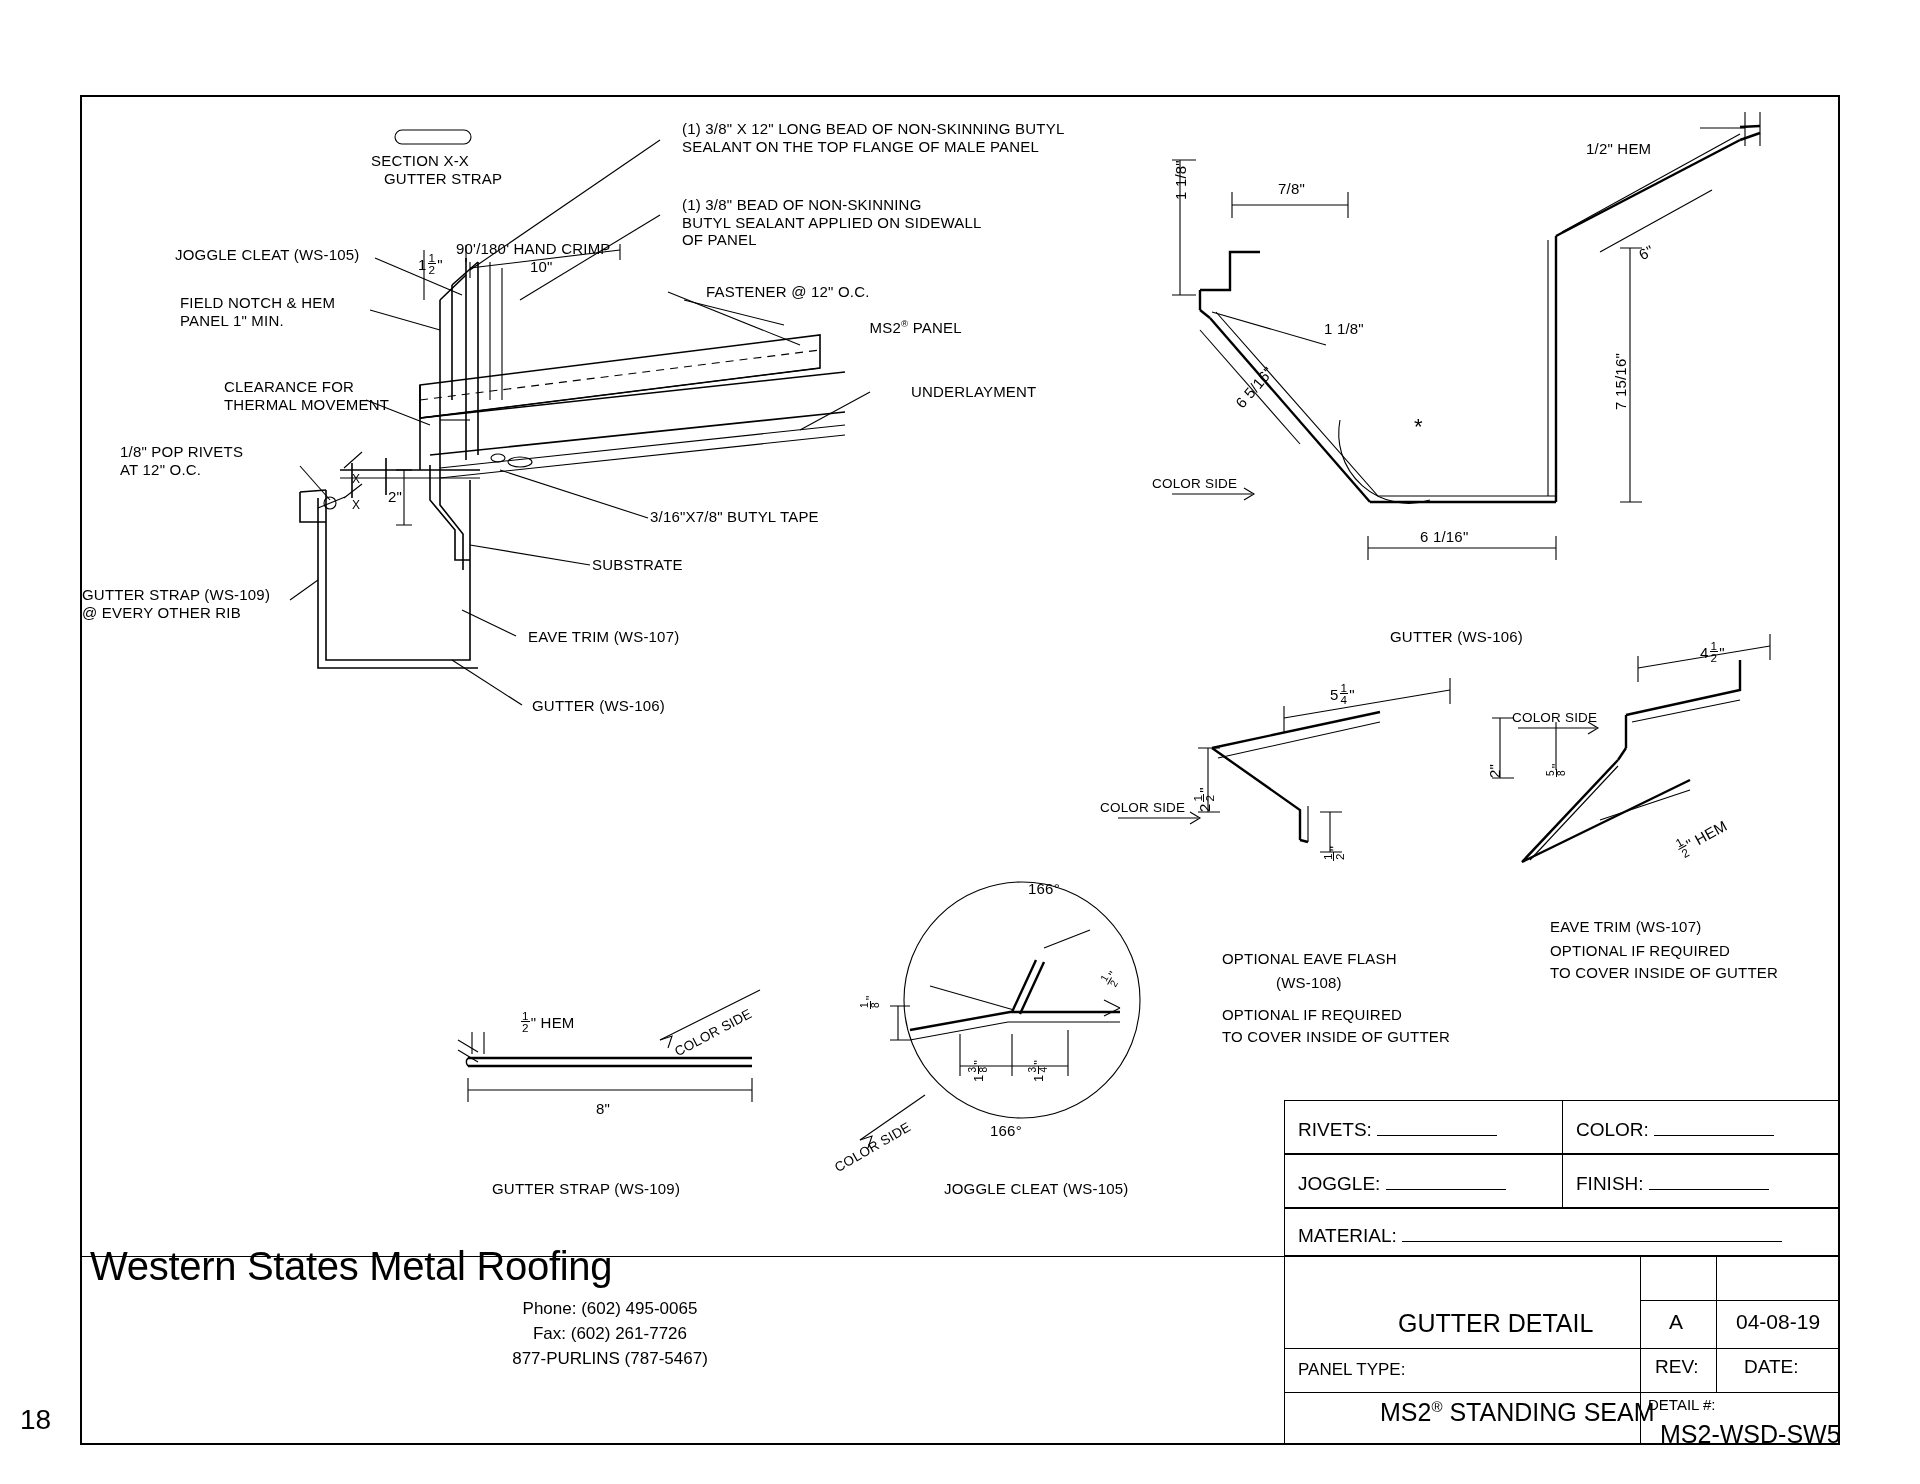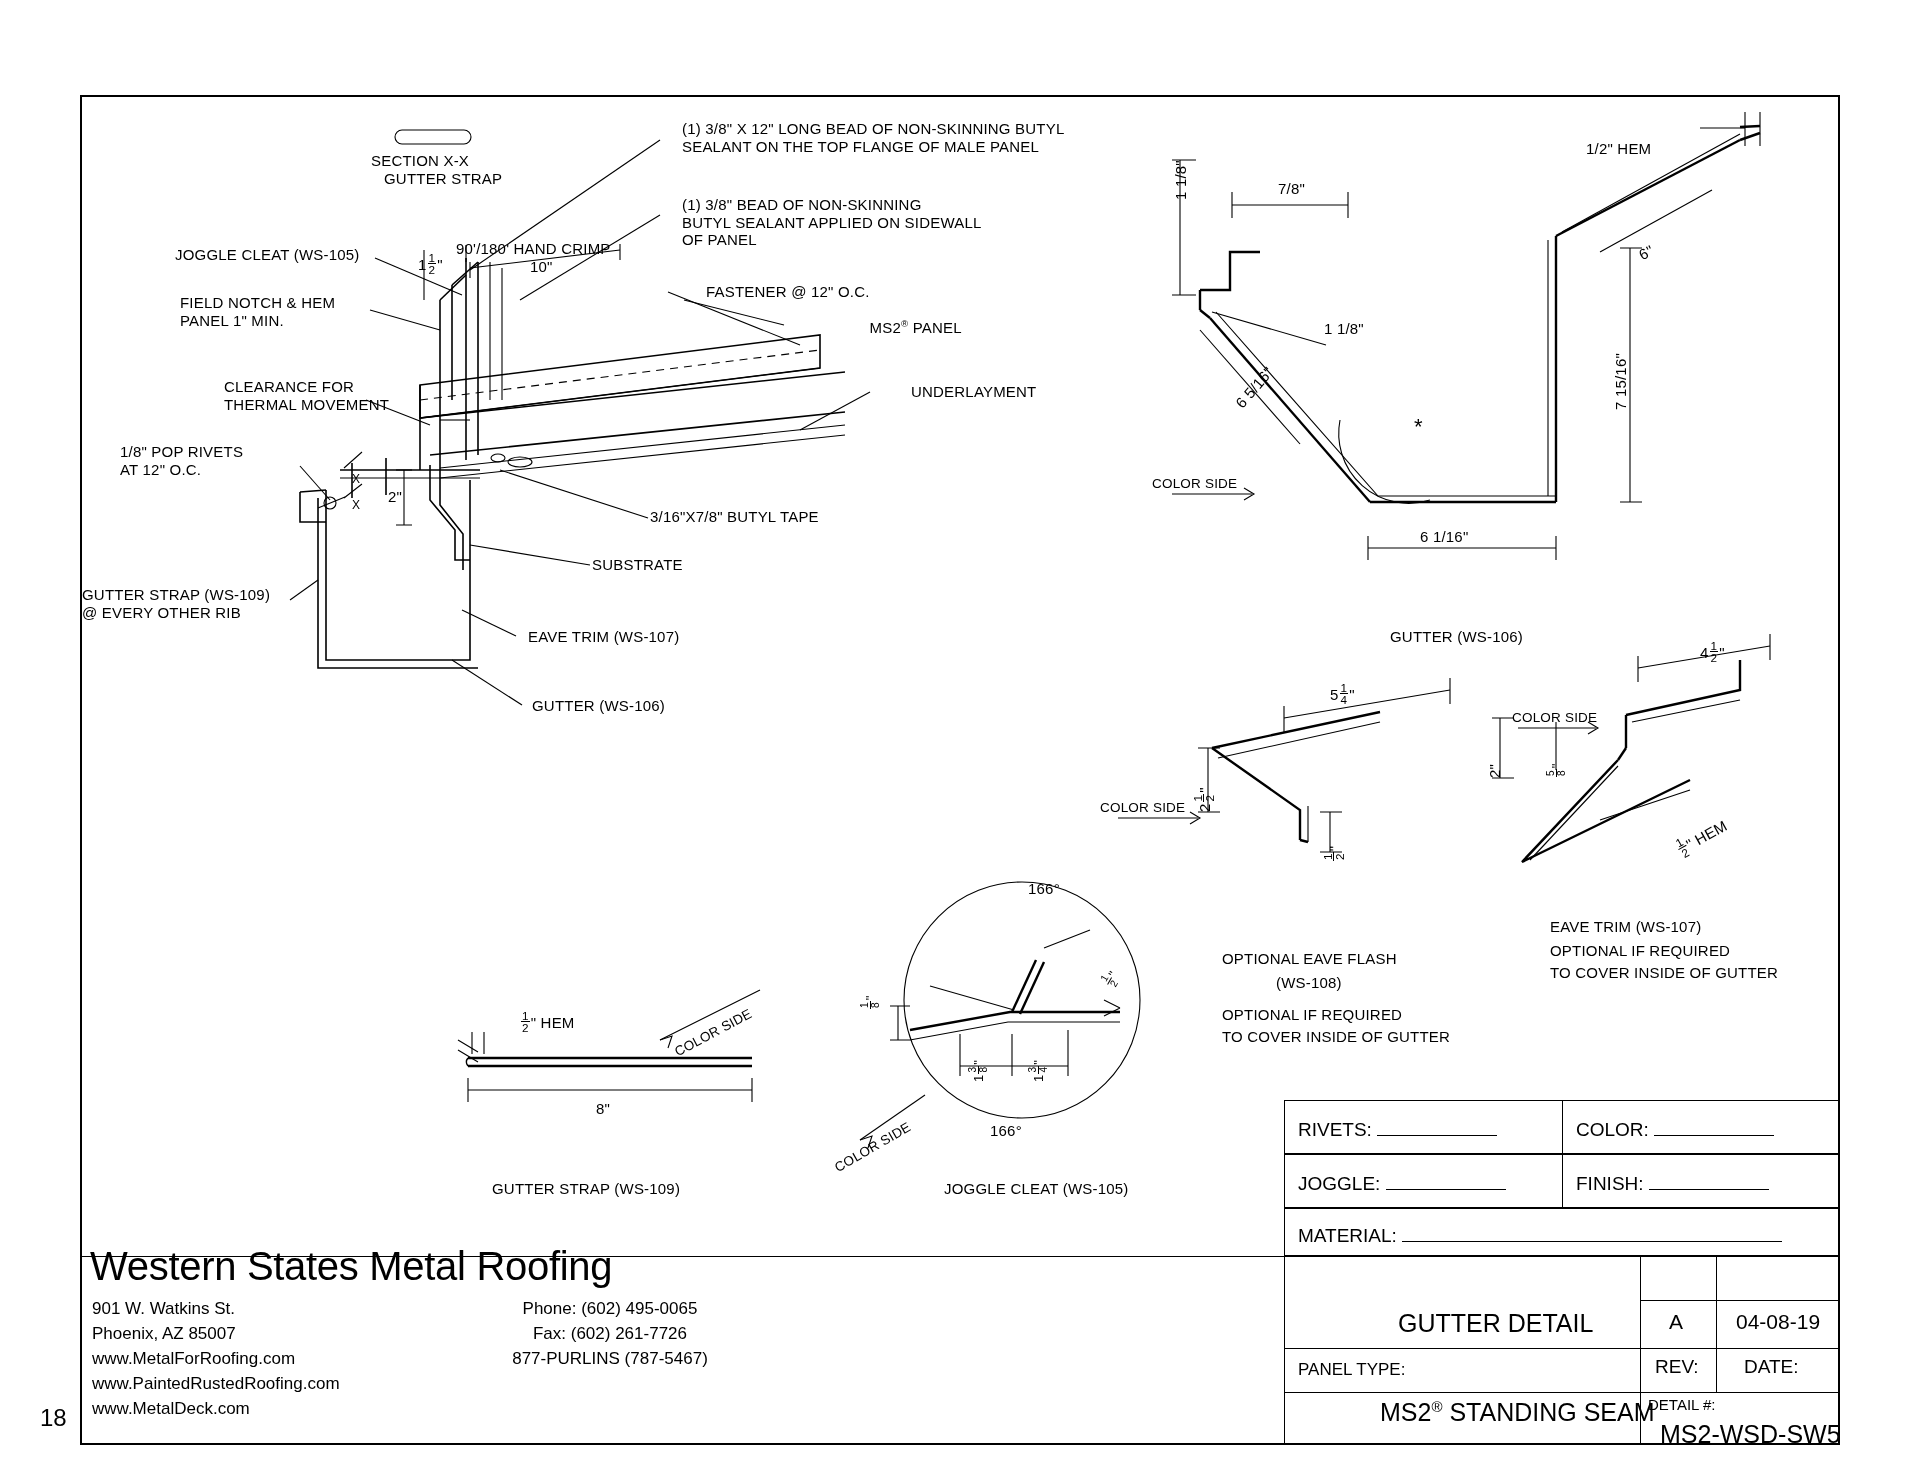--- a/index.html
+++ b/index.html
@@ -18,21 +18,21 @@
   .frac{display:inline-block;vertical-align:-0.45em;text-align:center;font-size:.78em;line-height:1.02;position:relative;top:-.04em;margin:0 1px;}
   .frac .n{display:block;border-bottom:1.2px solid #000;padding:0 1px;}
   .frac .d{display:block;padding:0 1px;}
   
   .tb{position:absolute;box-sizing:border-box;border:1.7px solid #000;}
   .tbtxt{position:absolute;font-size:19px;}
   .ul{display:inline-block;border-bottom:1.4px solid #000;min-width:120px;height:1em;}
   .company{position:absolute;font-size:40px;left:90px;top:1244px;letter-spacing:-.3px;}
   .addr{position:absolute;font-size:17px;line-height:25px;left:92px;top:1296px;}
   .phone{position:absolute;font-size:17px;line-height:25px;left:470px;top:1296px;text-align:center;width:280px;}
-  .pgnum{position:absolute;left:40px;top:1404px;font-size:24px;}
+  .pgnum{position:absolute;left:20px;top:1404px;font-size:28px;}
   .rot{transform-origin:0 0;}
 </style>
 </head>
 <body>
 
 <div id="sheet">
 
   <div class="frame"></div>
 
   <svg viewBox="0 0 1920 1484">
@@ -314,27 +314,20 @@
   <div class="tbtxt" style="left:1744px;top:1356px;font-size:19px;">DATE:</div>
   <div class="tbtxt" style="left:1298px;top:1360px;font-size:17px;">PANEL TYPE:</div>
   <div class="tbtxt" style="left:1380px;top:1398px;font-size:25px;"><span>MS2</span><sup style="font-size:.6em">®</sup><span> STANDING SEAM</span></div>
   <div class="tbtxt" style="left:1648px;top:1396px;font-size:15px;">DETAIL #:</div>
   <div class="tbtxt" style="left:1660px;top:1420px;font-size:25px;">MS2-WSD-SW5</div>
 
   <div class="tb" style="left:1284px;top:1256px;width:0;height:189px;border:none;border-left:1.7px solid #000;"></div>
   <div class="tb" style="left:80px;top:1256px;width:1204px;height:189px;border-right:none;border-bottom:none;border-top:1.7px solid #000;border-left:none;"></div>
 
   <div class="company">Western States Metal Roofing</div>
-  <div class="addr">
-    <div>901 W. Watkins St.</div>
-    <div>Phoenix, AZ 85007</div>
-    <div>www.MetalForRoofing.com</div>
-    <div>www.PaintedRustedRoofing.com</div>
-    <div>www.MetalDeck.com</div>
-  </div>
   <div class="phone">
     <div>Phone: (602) 495-0065</div>
     <div>Fax: (602) 261-7726</div>
     <div>877-PURLINS (787-5467)</div>
   </div>
   <div class="pgnum">18</div>
 
 </div>
 
 </body></html>

